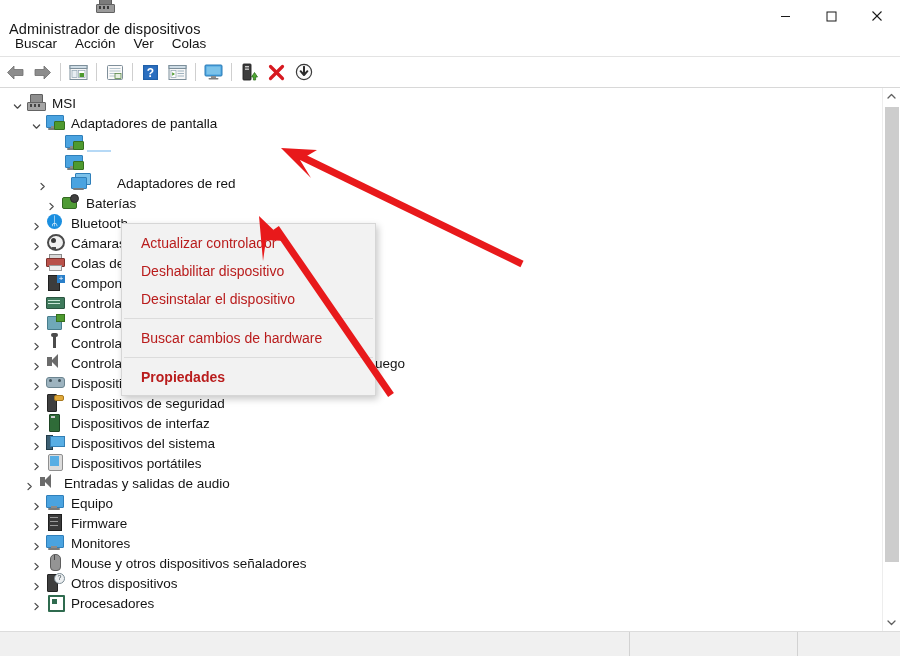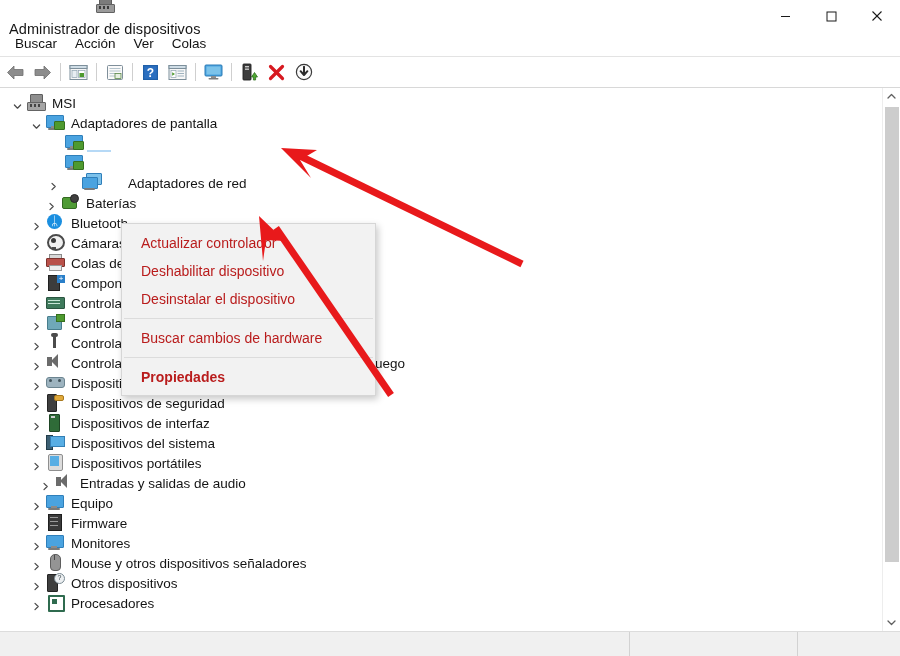--- a/index.html
+++ b/index.html
@@ -534,21 +534,21 @@
         <div class="node" style="padding-left: 46px;">
           <span class="chev"></span>
           <span class="node-icon">
             <span class="mon-screen"></span>
             <span class="mon-stand"></span>
             <span class="mon-base"></span>
             <span class="card-green"></span>
           </span>
           <span class="node-label" style="min-width: 18px;"></span>
         </div>
-        <div class="node" style="padding-left: 44px; gap: 20px;">
+        <div class="node" style="padding-left: 33px; gap: 20px;">
           <span class="chev">
             <svg width="9" height="9" viewBox="0 0 9 9">
               <path d="M3 1.4 L6.2 4.5 L3 7.6" fill="none" stroke="currentColor" stroke-width="1.25" stroke-linecap="round" stroke-linejoin="round"></path>
             </svg>
           </span>
           <span class="node-icon">
             <span class="mon-screen lite" style="left:4px;top:0px;width:14px;height:10px"></span>
             <span class="mon-screen" style="left:0px;top:4px;width:14px;height:10px"></span>
             <span class="mon-base" style="left:2px;top:15px;width:11px"></span>
           </span>
@@ -719,21 +719,21 @@
             <svg width="9" height="9" viewBox="0 0 9 9">
               <path d="M3 1.4 L6.2 4.5 L3 7.6" fill="none" stroke="currentColor" stroke-width="1.25" stroke-linecap="round" stroke-linejoin="round"></path>
             </svg>
           </span>
           <span class="node-icon">
             <span class="port-body"></span>
             <span class="port-screen"></span>
           </span>
           <span class="node-label">Dispositivos portátiles</span>
         </div>
-        <div class="node" style="padding-left: 36px;">
+        <div class="node" style="padding-left: 20px;">
           <span class="chev">
             <svg width="9" height="9" viewBox="0 0 9 9">
               <path d="M3 1.4 L6.2 4.5 L3 7.6" fill="none" stroke="currentColor" stroke-width="1.25" stroke-linecap="round" stroke-linejoin="round"></path>
             </svg>
           </span>
           <span class="node-icon">
             <span class="spk-body"></span>
             <span class="spk-cone"></span>
           </span>
           <span class="node-label">Entradas y salidas de audio</span>

